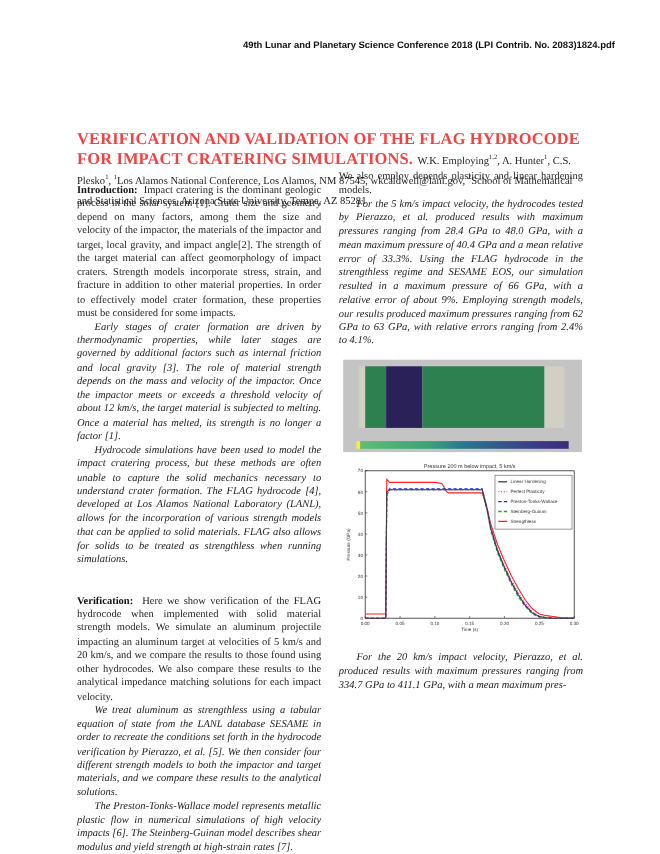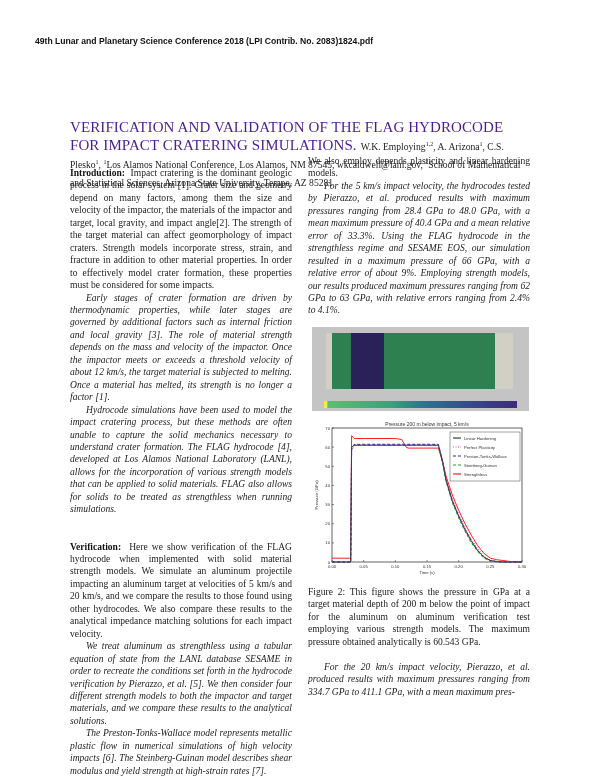--- a/index.html
+++ b/index.html
@@ -1,19 +1,19 @@
 <!DOCTYPE html>
 <html><head>
 <meta charset="utf-8">
 <style>
   html, body { margin: 0; padding: 0; background: #ffffff; }
   body { width: 600px; height: 776px; position: relative; overflow: hidden; color: #1a1a1a; }
-  .runhead { position: absolute; top: 36px; left: 35px; right: 41px; font-family: "Liberation Sans", sans-serif; font-weight: bold; font-size: 8.6px; display: flex; justify-content: flex-start; color: #111; }
+  .runhead { position: absolute; top: 36px; left: 35px; right: 41px; font-family: "Liberation Sans", sans-serif; font-weight: bold; font-size: 8.6px; display: flex; justify-content: flex-end; color: #111; }
   .titleblock { position: absolute; top: 118px; left: 70px; width: 460px; font-family: "Liberation Serif", serif; }
-  .title { font-weight: normal; font-size: 15px; line-height: 12px; letter-spacing: 0.1px; color: #4c1d95; display: inline; }
+  .title { font-weight: bold; font-size: 15px; line-height: 12px; letter-spacing: 0.1px; color: #ef4444; display: inline; }
   .authors { font-size: 9.6px; line-height: 12.5px; color: #222; display: inline; }
   sup { font-size: 6px; vertical-align: super; line-height: 0; }
   .col { position: absolute; font-family: "Liberation Serif", serif; font-size: 9.55px; line-height: 12.45px; color: #222; text-align: justify; }
   .col p { margin: 0; }
   .col p.ind { text-indent: 16px; font-style: italic; }
   .col .head { font-weight: bold; color: #111; margin-top: 44px; }
   .left { left: 70px; top: 155px; width: 222px; }
   .right { left: 308px; top: 155px; width: 222px; }
   .gap { height: 12.45px; }
   .fig1 { width: 217px; height: 84px; background: #c4c4c4; margin: 10px 0 0 4px; position: relative; }
@@ -32,21 +32,21 @@
 
 <div class="runhead">
   <span>49th Lunar and Planetary Science Conference 2018 (LPI Contrib. No. 2083)</span>
   <span>1824.pdf</span>
 </div>
 
 <div class="titleblock">
   <span class="title">VERIFICATION AND VALIDATION OF THE FLAG HYDROCODE FOR IMPACT CRATERING SIMULATIONS.</span>
   <span class="authors">
     <span>W.K. Employing</span><sup>1,2</sup>,
-    <span>A. Arizona</span><sup>1</sup>,
+    <span>A. Hunter</span><sup>1</sup>,
     <span>C.S. Plesko</span><sup>1</sup>,
     <sup>1</sup><span>Los Alamos National Conference, Los Alamos, NM 87545, wkcaldwell@lanl.gov,</span>
     <sup>2</sup><span>School of Mathematical and Statistical Sciences, Arizona State University, Tempe, AZ 85281</span>
   </span>
 </div>
 
 <div class="col left" style="top:167px;">
   <p><span class="head">Introduction:</span>&nbsp;&nbsp;<span>Impact cratering is the dominant geologic process in the solar system [1]. Crater size and geometry depend on many factors, among them the size and velocity of the impactor, the materials of the impactor and target, local gravity, and impact angle[2]. The strength of the target material can affect geomorphology of impact craters. Strength models incorporate stress, strain, and fracture in addition to other material properties. In order to effectively model crater formation, these properties must be considered for some impacts.</span></p>
   <p class="ind">Early stages of crater formation are driven by thermodynamic properties, while later stages are governed by additional factors such as internal friction and local gravity [3]. The role of material strength depends on the mass and velocity of the impactor. Once the impactor meets or exceeds a threshold velocity of about 12 km/s, the target material is subjected to melting. Once a material has melted, its strength is no longer a factor [1].</p>
   <p class="ind">Hydrocode simulations have been used to model the impact cratering process, but these methods are often unable to capture the solid mechanics necessary to understand crater formation. The FLAG hydrocode [4], developed at Los Alamos National Laboratory (LANL), allows for the incorporation of various strength models that can be applied to solid materials. FLAG also allows for solids to be treated as strengthless when running simulations.</p>
@@ -118,16 +118,15 @@
         <line x1="143" y1="27" x2="151" y2="27" stroke="#e040e0" stroke-width="1.2" stroke-dasharray="1,1.5"></line>
         <text x="154" y="28.5" font-size="4.2" text-anchor="start" fill="#333" font-family="Liberation Sans, sans-serif">Perfect Plasticity</text>
         <line x1="143" y1="36" x2="151" y2="36" stroke="#2020e0" stroke-width="1.2" stroke-dasharray="3,2"></line>
         <text x="154" y="37.5" font-size="4.2" text-anchor="start" fill="#333" font-family="Liberation Sans, sans-serif">Preston-Tonks-Wallace</text>
         <line x1="143" y1="45" x2="151" y2="45" stroke="#20a020" stroke-width="1.2" stroke-dasharray="3,2"></line>
         <text x="154" y="46.5" font-size="4.2" text-anchor="start" fill="#333" font-family="Liberation Sans, sans-serif">Steinberg-Guinan</text>
         <line x1="143" y1="54" x2="151" y2="54" stroke="#ff2020" stroke-width="1.2" stroke-dasharray=""></line>
         <text x="154" y="55.5" font-size="4.2" text-anchor="start" fill="#333" font-family="Liberation Sans, sans-serif">Strengthless</text>
       </svg>
   </div>
-  <p style="margin-top:6px;">Figure 2: This figure shows the pressure in GPa at a target material depth of 200 m below the point of impact for the aluminum on aluminum verification test employing various strength models. The maximum pressure obtained analytically is 60.543 GPa.</p>
   <div class="gap"></div>
   <p class="ind">For the 20 km/s impact velocity, Pierazzo, et al. produced results with maximum pressures ranging from 334.7 GPa to 411.1 GPa, with a mean maximum pres-</p>
 </div>
 
 </body></html>

